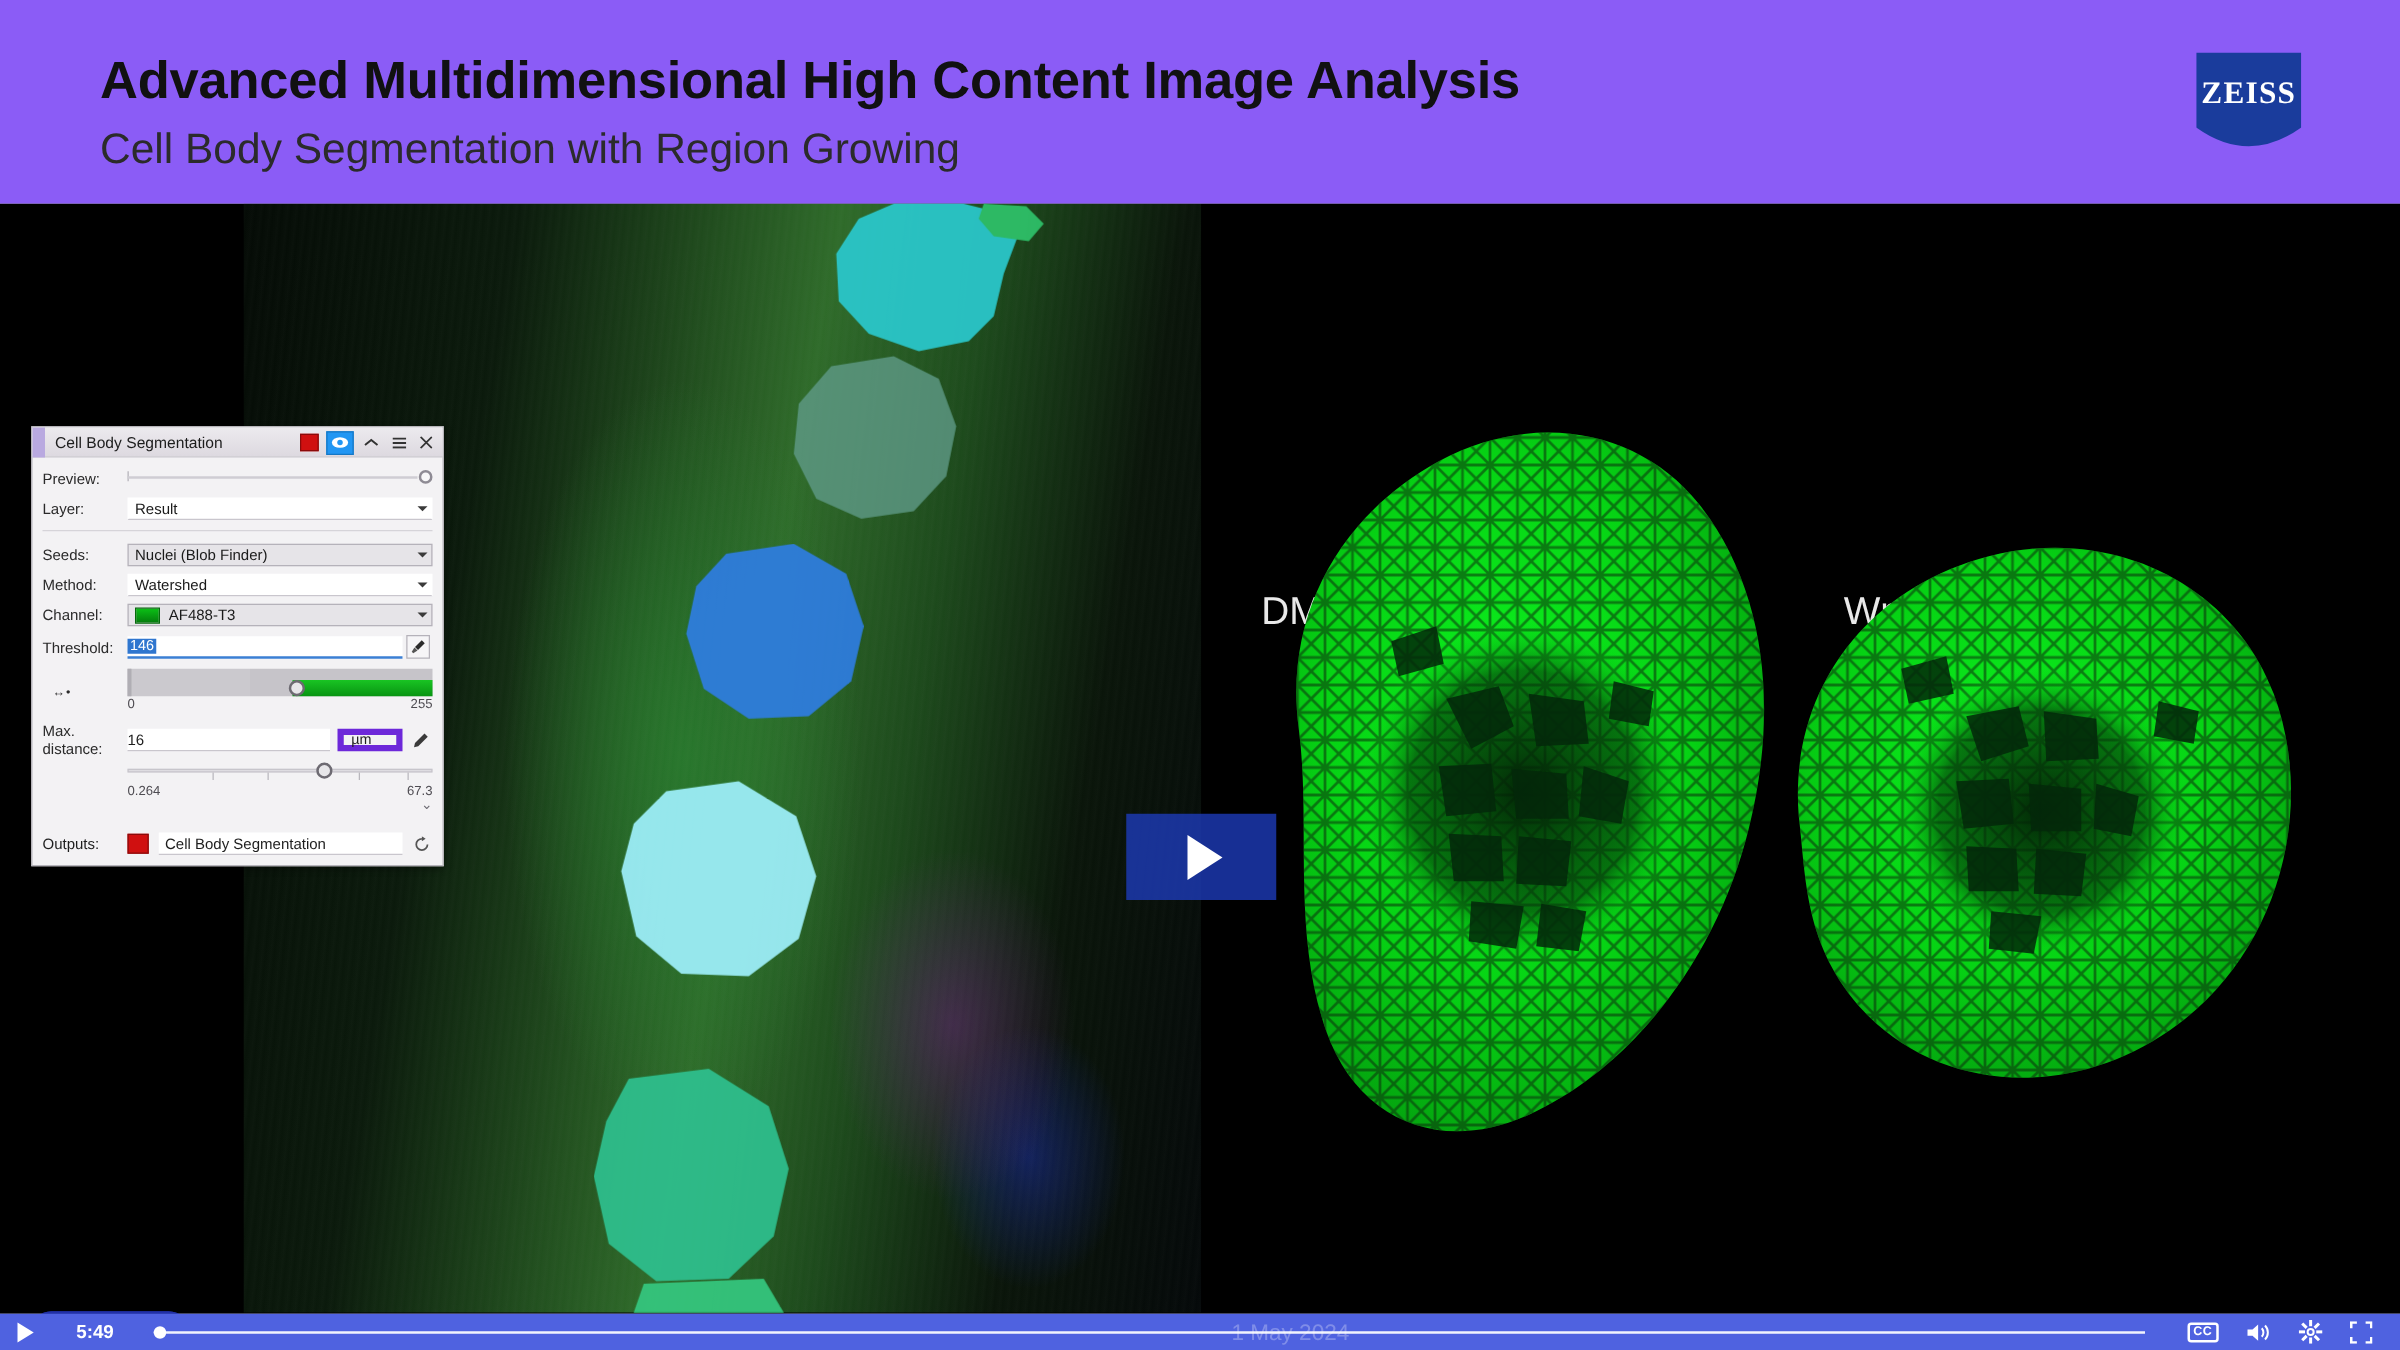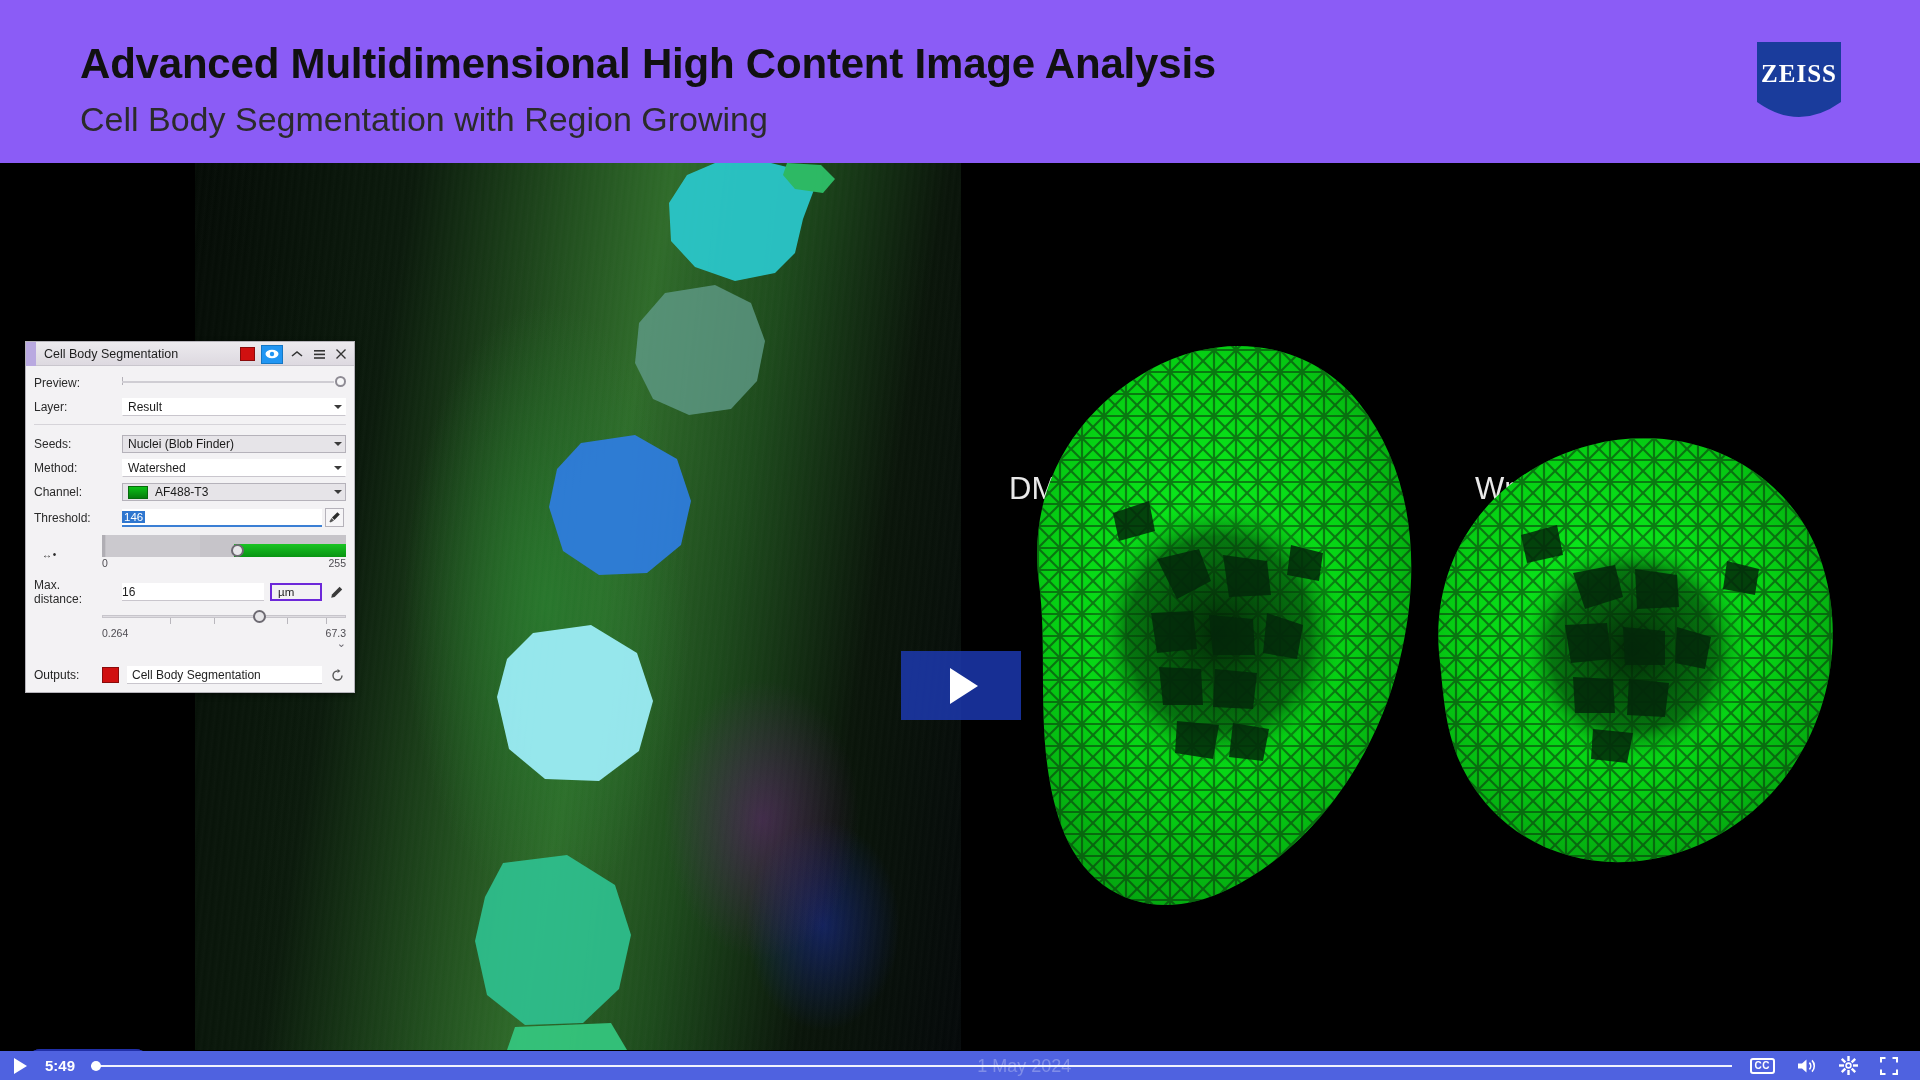--- a/index.html
+++ b/index.html
@@ -105,21 +105,21 @@
   .zen-title { margin-left: 8px; font-size: 12.5px; color:#1d1d1d; white-space:nowrap; }
   .zen-tb-icons { position:absolute; right:5px; top:0; height:24px; display:flex; align-items:center; gap:6px; }
   .tb-swatch { width:15px; height:14px; background:#d01010; border:1px solid #8a0b0b; }
   .tb-eye {
     width:22px; height:19px; background:#2196f3; border:1px solid #1577c4;
     display:flex; align-items:center; justify-content:center;
   }
   .tb-btn { width:16px; height:18px; display:flex; align-items:center; justify-content:center; color:#333; font-size:12px; cursor:pointer;}
 
   .zen-body { padding: 6px 8px 8px 8px; }
-  .row { display:flex; align-items:center; height:22px; margin-bottom:2px;gap:20px; }
+  .row { display:flex; align-items:center; height:22px; margin-bottom:2px; }
   .row .lbl { width:68px; flex:0 0 68px; font-size:12px; color:#2a2a2a; }
   .row .ctl { flex:1 1 auto; position:relative; }
 
   .sel {
     height:18px; background:#e6e4e8; border:1px solid #b5b2ba;
     display:flex; align-items:center; padding:0 2px 0 5px;
     font-size:12px; color:#1a1a1a; position:relative;
   }
   .sel.flat { background:#ffffff; border:1px solid transparent; border-bottom:1px solid #c9c6cd;}
   .sel .arrow {
@@ -161,21 +161,21 @@
   }
   .hist .hknob {
     position:absolute; left:53%; top:9px; width:13px;height:13px;border-radius:50%;
     border:2px solid #6d6a72; background:#e7e6e9;
   }
   .hist-labels { position:absolute; left:68px; right:0; top:24px; display:flex; justify-content:space-between;
     font-size:10.5px; color:#4e4c52; }
   .hist-icon { position:absolute; left:8px; top:16px; font-size:10px; color:#2b2b2b; letter-spacing:-1px;}
 
   .unit-sel {
-    width:52px; height:18px; background:#f3f2f4; border:2px solid #6d28d9; margin-left:6px;
+    width:52px; height:18px; background:#f3f2f4; border:5px solid #6d28d9; margin-left:6px;
     display:flex; align-items:center; padding-left:6px; font-size:11.5px; position:relative;
   }
   .edit-btn { width:19px;height:19px; margin-left:5px; display:flex;align-items:center;justify-content:center; cursor:pointer;}
 
   .dist-slider { position:relative; height:16px; margin:6px 0 0 68px; }
   .dist-slider .track { position:absolute; left:0; right:0; top:6px; height:3px; background:#dedce1; border:1px solid #c7c5cb;}
   .dist-slider .tk { position:absolute; top:9px; width:1px; height:6px; background:#b9b7bd; }
   .dist-slider .knob { position:absolute; left:62%; top:1px; width:13px;height:13px;border-radius:50%;
     border:2px solid #6d6a72; background:#e7e6e9; }
   .dist-labels { margin-left:68px; display:flex; justify-content:space-between; font-size:10.5px; color:#4e4c52; margin-top:2px;}
@@ -183,21 +183,21 @@
   .out-row { display:flex; align-items:center; margin-top:16px; }
   .out-swatch { width:17px;height:16px; background:#d01010; border:1px solid #8a0b0b; margin-right:8px;}
   .out-field { flex:1; height:18px; background:#ffffff; border-bottom:1px solid #c9c6cd;
     display:flex; align-items:center; padding-left:5px; font-size:12px;}
   .reset-btn { width:18px;height:18px; margin-left:6px; display:flex;align-items:center;justify-content:center; cursor:pointer;}
   .chev-more { text-align:right; color:#6a6870; font-size:11px; margin-top:-2px; }
 
   
   .controls {
     position:absolute; left:0; top:1051px; width:1920px; height:29px;
-    background:#4f62e0; display:flex; align-items:center;
+    background:#4f62e0; display:flex; align-items:center;gap:16px;
   }
   .ctrl-play { margin-left:14px; width:0;height:0;
     border-left:13px solid #ffffff; border-top:8px solid transparent; border-bottom:8px solid transparent; cursor:pointer;}
   .ctrl-time { margin-left:18px; color:#ffffff; font-size:15px; font-weight:bold; }
   .progress-wrap { position:relative; flex:1 1 auto; margin:0 18px 0 16px; height:20px; display:flex; align-items:center; cursor:pointer;}
   .progress-track { position:absolute; left:0; right:0; top:9px; height:2px; background:rgba(255,255,255,0.92); }
   .progress-dot { position:absolute; left:0px; top:5px; width:10px;height:10px;border-radius:50%;background:#ffffff; }
   .progress-date { position:absolute; left:calc(50% + 66px); top:0px; color:rgba(255,255,255,0.28); font-size:18px; white-space:nowrap;}
   .ctrl-icons { display:flex; align-items:center; gap:22px; margin-right:22px; }
   .ctrl-icon { color:#ffffff; display:flex; align-items:center; justify-content:center; cursor:pointer; }

